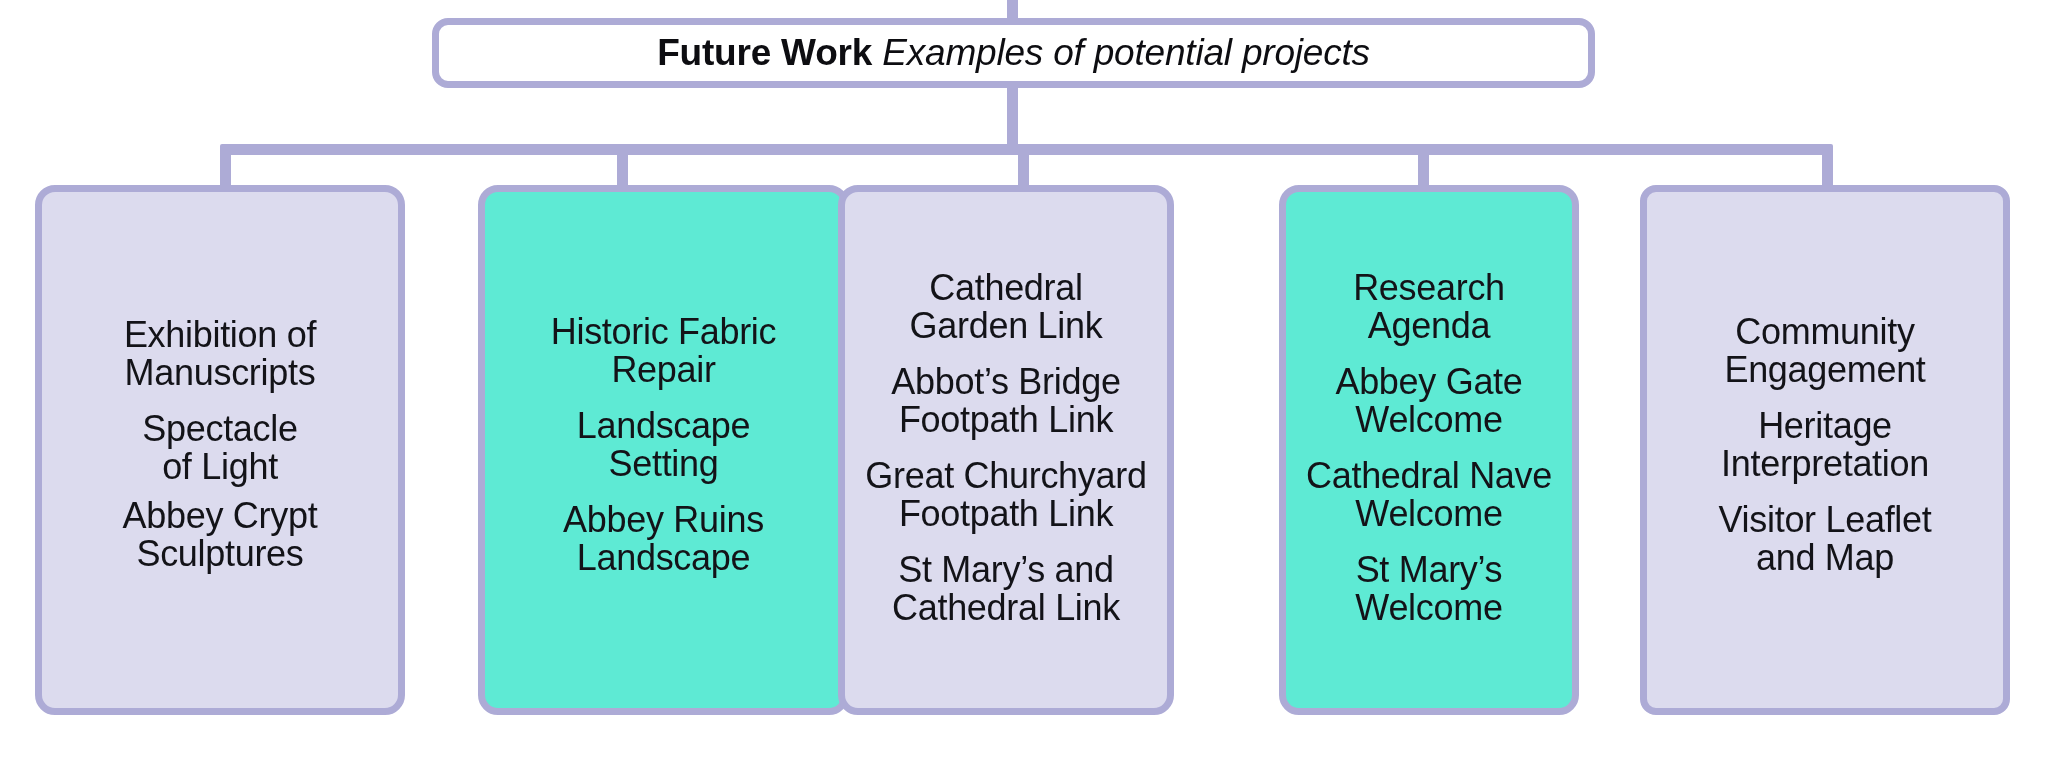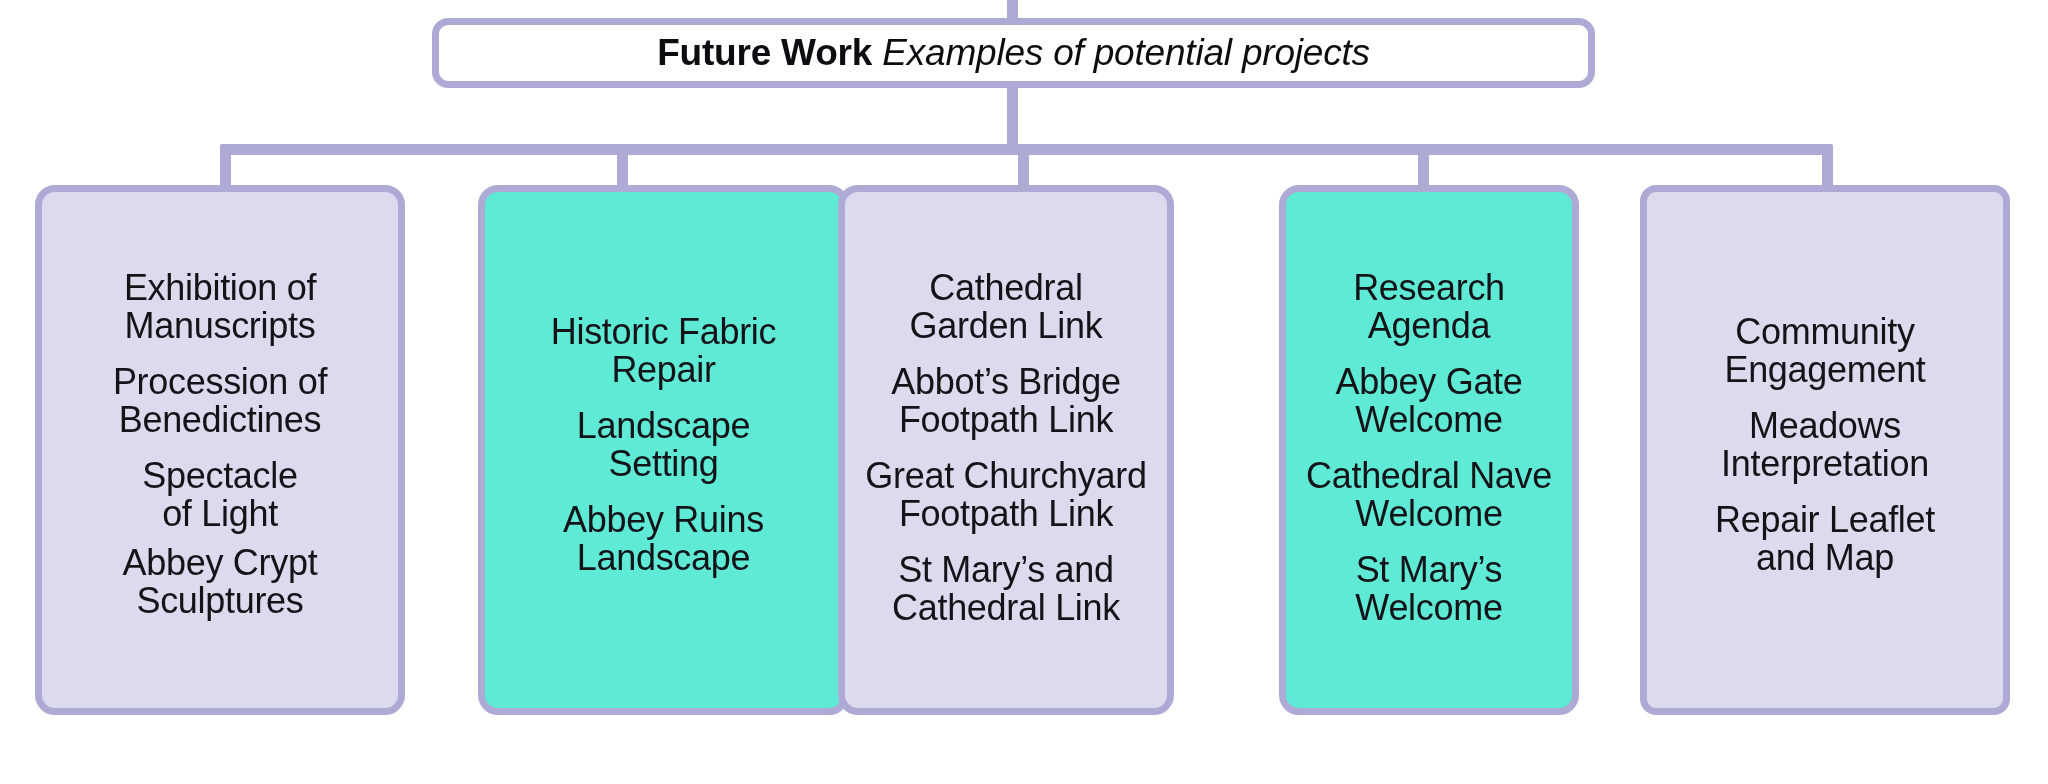--- a/index.html
+++ b/index.html
@@ -74,22 +74,20 @@
   <div class="drop" style="left:1418px;"></div>
   <div class="drop" style="left:1822px;"></div>
 
   <div id="header-node">
     <div class="htext"><span class="hbold">Future Work</span><span>&nbsp;</span><span class="hital">Examples of potential projects</span></div>
   </div>
 
   <div class="node purple" style="left:35px;width:370px;">
     <div class="entry first">Exhibition of
 Manuscripts</div>
-    <div class="entry">Procession of
-Benedictines</div>
     <div class="entry last">Spectacle
 of Light</div>
     <div class="entry">Abbey Crypt
 Sculptures</div>
   </div>
 
   <div class="node cream" style="left:437px;width:371px;">
     <div class="entry first">Historic Fabric
 Repair</div>
     <div class="entry">Landscape
@@ -116,19 +114,19 @@
 Welcome</div>
     <div class="entry">Cathedral Nave
 Welcome</div>
     <div class="entry last">St Mary’s
 Welcome</div>
   </div>
 
   <div class="node purple" style="left:1640px;width:370px;border-radius:16px;">
     <div class="entry first">Community
 Engagement</div>
-    <div class="entry">Meadows
+    <div class="entry">Heritage
 Interpretation</div>
-    <div class="entry">Repair Leaflet
+    <div class="entry">Visitor Leaflet
 and Map</div>
   </div>
 
 </div>
 
 </body></html>

